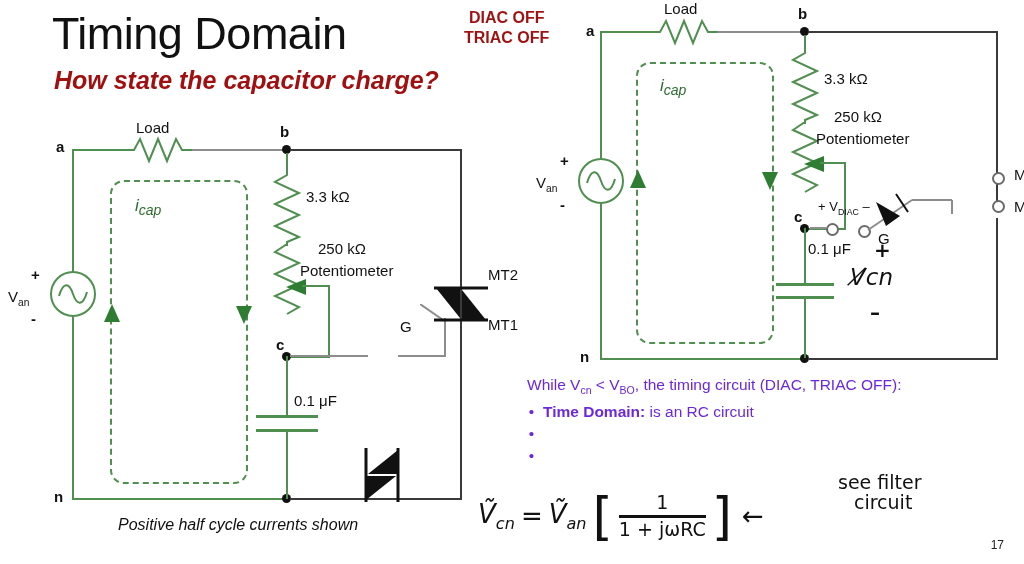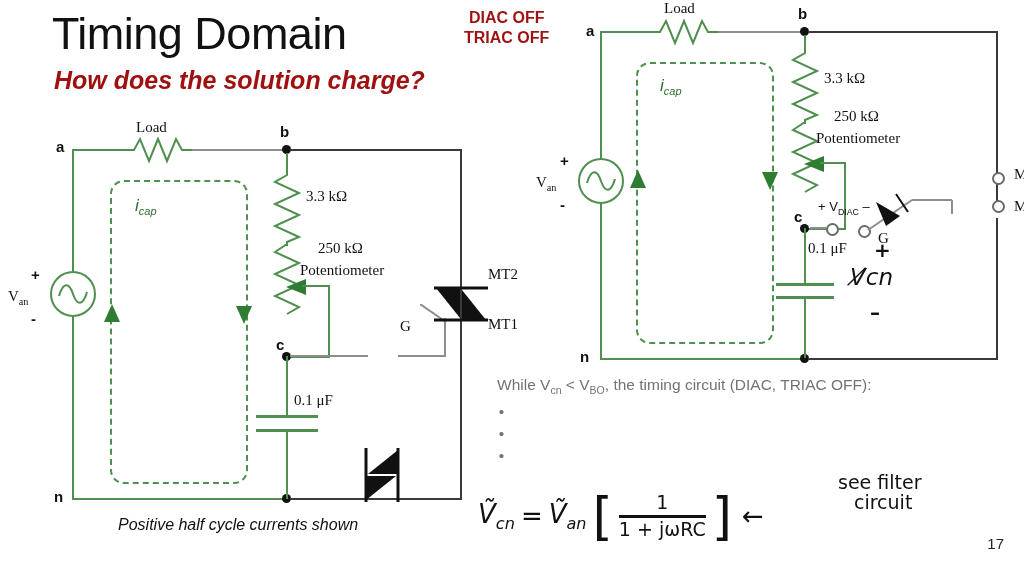--- a/index.html
+++ b/index.html
@@ -23,49 +23,49 @@
   }
 
   
   .wire-g{background:#4f8f4f;}
   .wire-k{background:#3a3a3a;}
   .wire-gray{background:#8d8d8d;}
   .h{height:2px;}
   .v{width:2px;}
   .node-dot{width:9px;height:9px;border-radius:50%;background:#111;}
   .term-o{width:9px;height:9px;border-radius:50%;border:2px solid #6a6a6a;background:#fff;}
-  .lbl{font-size:15px;color:#111;font-family:Liberation Serif, serif;}
+  .lbl{font-size:15px;color:#111;}
   .lbl-b{font-size:15px;color:#111;font-weight:bold;}
   .lbl-sm{font-size:13px;color:#111;}
   .dash-loop{
     border:2px dashed #4f8f4f;border-radius:14px;background:transparent;
   }
   .icap{font-size:17px;font-style:italic;color:#2f6b2f;}
-  .icap sub{font-size:11px;}
+  .icap sub{font-size:14px;}
   .caption{font-size:16px;font-style:italic;color:#111;}
 
   
-  #bullet-block{left:497px;top:374px;width:470px;font-size:15.5px;color:#737373;line-height:22px;}
+  #bullet-block{left:527px;top:374px;width:470px;font-size:15.5px;color:#6d28d9;line-height:22px;}
   #bullet-block .lead{font-weight:bold;}
   #bullet-block .row{display:flex;gap:7px;}
   #bullet-block .bdot{width:9px;text-align:center;}
   sub{font-size:0.68em;}
   sup{font-size:0.68em;}
 
   
   .hand{
     font-family:"DejaVu Sans",sans-serif;color:#111;
   }
-  #page-number{right:20px;bottom:12px;font-size:15px;color:#222;}
+  #page-number{right:20px;bottom:12px;font-size:12px;color:#222;}
 </style>
 </head>
 <body>
 
 <div class="abs" id="slide-title">Timing Domain</div>
-<div class="abs" id="slide-subtitle">How does the solution charge?</div>
+<div class="abs" id="slide-subtitle">How state the capacitor charge?</div>
 <div class="abs" id="state-badge">
   <div>DIAC OFF</div>
   <div>TRIAC OFF</div>
 </div>
 
 <div class="abs" style="left:0;top:118px;width:500px;height:440px;">
 
   <div class="abs lbl-b" style="left:56px;top:20px;">a</div>
 
   <div class="abs lbl" style="left:136px;top:1px;">Load</div>
@@ -272,20 +272,21 @@
   </div>
   <div class="abs hand" style="left:340px;top:300px;font-size:20px;font-weight:bold;">–</div>
 </div>
 
 <div class="abs" id="bullet-block">
   <div>
     <span>While V</span><sub>cn</sub><span> &lt; V</span><sub>BO</sub><span>, the timing circuit (DIAC, TRIAC OFF):</span>
   </div>
   <div class="row">
     <span class="bdot">•</span>
+    <span><span class="lead">Time Domain:</span><span> is an RC circuit</span></span>
   </div>
   <div class="row">
     <span class="bdot">•</span>
   </div>
   <div class="row">
     <span class="bdot">•</span>
   </div>
 </div>
 
 <div class="abs hand" style="left:478px;top:492px;display:flex;align-items:center;gap:6px;font-size:26px;">

